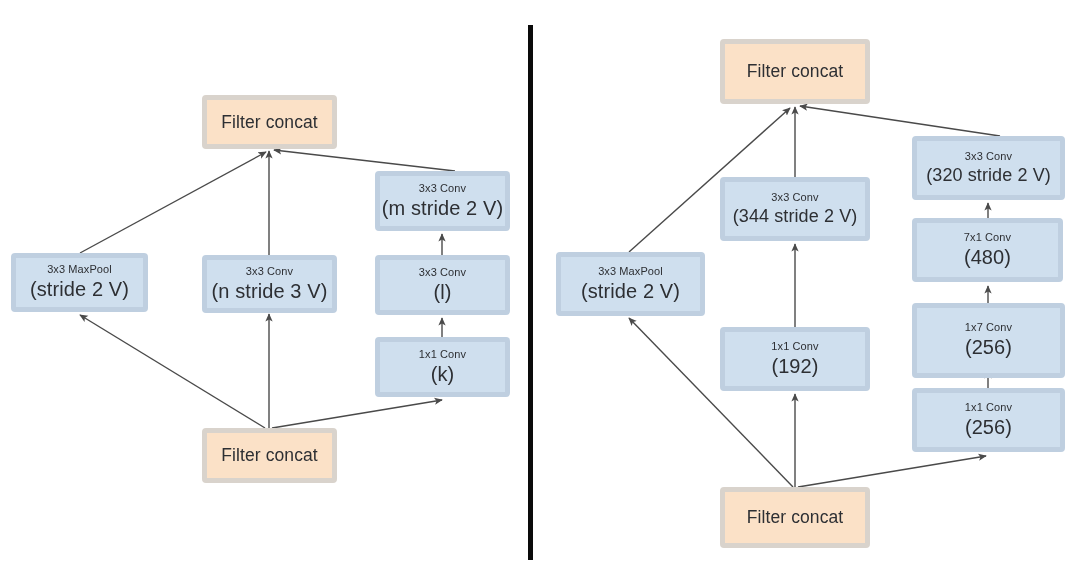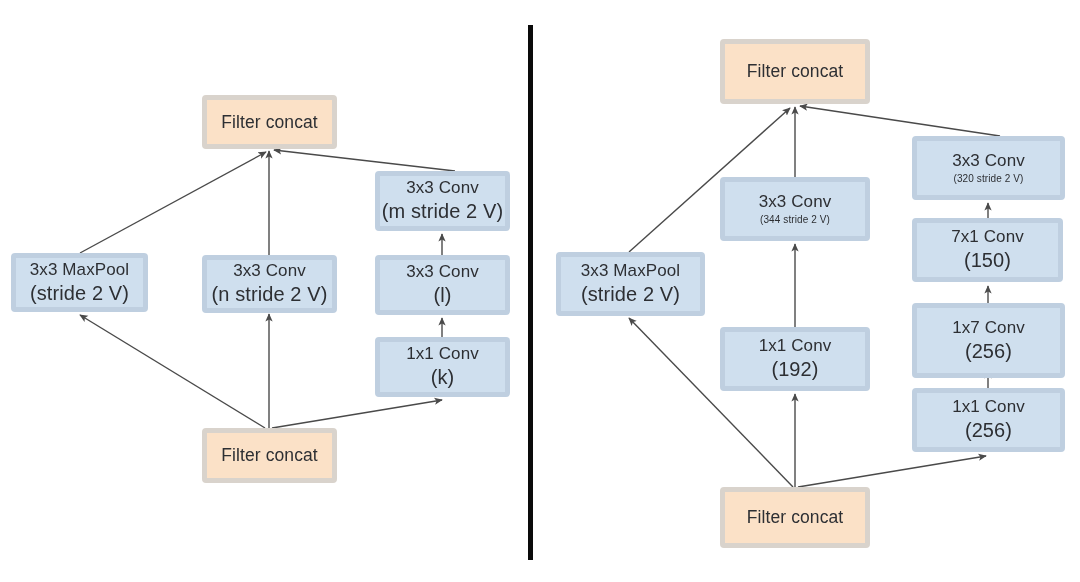--- a/index.html
+++ b/index.html
@@ -61,32 +61,32 @@
   }
   .node.blue {
     background: #cfdfee;
     border-color: #bfcfe0;
   }
   .node.peach {
     background: #fbe1c7;
     border-color: #d9d3cc;
   }
   .node .l1 {
-    font-size: 17px;
+    font-size: 11px;
     letter-spacing: 0.1px;
   }
   .node .l2 {
     font-size: 20px;
     letter-spacing: 0.1px;
     margin-top: 2px;
   }
   .node.single .l1 {
     font-size: 17.5px;
   }
-  .node.wide-l2 .l2 { font-size: 10px; }
+  .node.wide-l2 .l2 { font-size: 18px; }
 </style>
 </head>
 <body>
 
 <div id="canvas">
 
   <svg class="edges" viewBox="0 0 1080 582">
     <defs>
       <marker id="ah" markerWidth="7" markerHeight="7" refX="5.4" refY="3" orient="auto" markerUnits="strokeWidth">
         <path d="M0,0.4 L6,3 L0,5.6 L1.4,3 Z" fill="#4a4a4a"></path>
@@ -136,21 +136,21 @@
       <div class="l1">Filter concat</div>
     </div>
 
     <div class="node blue" style="left:11px; top:253px; width:137px; height:59px;">
       <div class="l1">3x3 MaxPool</div>
       <div class="l2">(stride 2 V)</div>
     </div>
 
     <div class="node blue" style="left:202px; top:255px; width:135px; height:58px;">
       <div class="l1">3x3 Conv</div>
-      <div class="l2">(n stride 2 V)</div>
+      <div class="l2">(n stride 3 V)</div>
     </div>
 
     <div class="node blue" style="left:375px; top:171px; width:135px; height:60px;">
       <div class="l1">3x3 Conv</div>
       <div class="l2">(m stride 2 V)</div>
     </div>
 
     <div class="node blue" style="left:375px; top:255px; width:135px; height:60px;">
       <div class="l1">3x3 Conv</div>
       <div class="l2">(l)</div>
@@ -189,21 +189,21 @@
       <div class="l2">(192)</div>
     </div>
 
     <div class="node blue wide-l2" style="left:382px; top:136px; width:153px; height:64px;">
       <div class="l1">3x3 Conv</div>
       <div class="l2">(320 stride 2 V)</div>
     </div>
 
     <div class="node blue" style="left:382px; top:218px; width:151px; height:64px;align-items:center;">
       <div class="l1">7x1 Conv</div>
-      <div class="l2">(150)</div>
+      <div class="l2">(480)</div>
     </div>
 
     <div class="node blue" style="left:382px; top:303px; width:153px; height:75px;">
       <div class="l1">1x7 Conv</div>
       <div class="l2">(256)</div>
     </div>
 
     <div class="node blue" style="left:382px; top:388px; width:153px; height:64px;">
       <div class="l1">1x1 Conv</div>
       <div class="l2">(256)</div>

